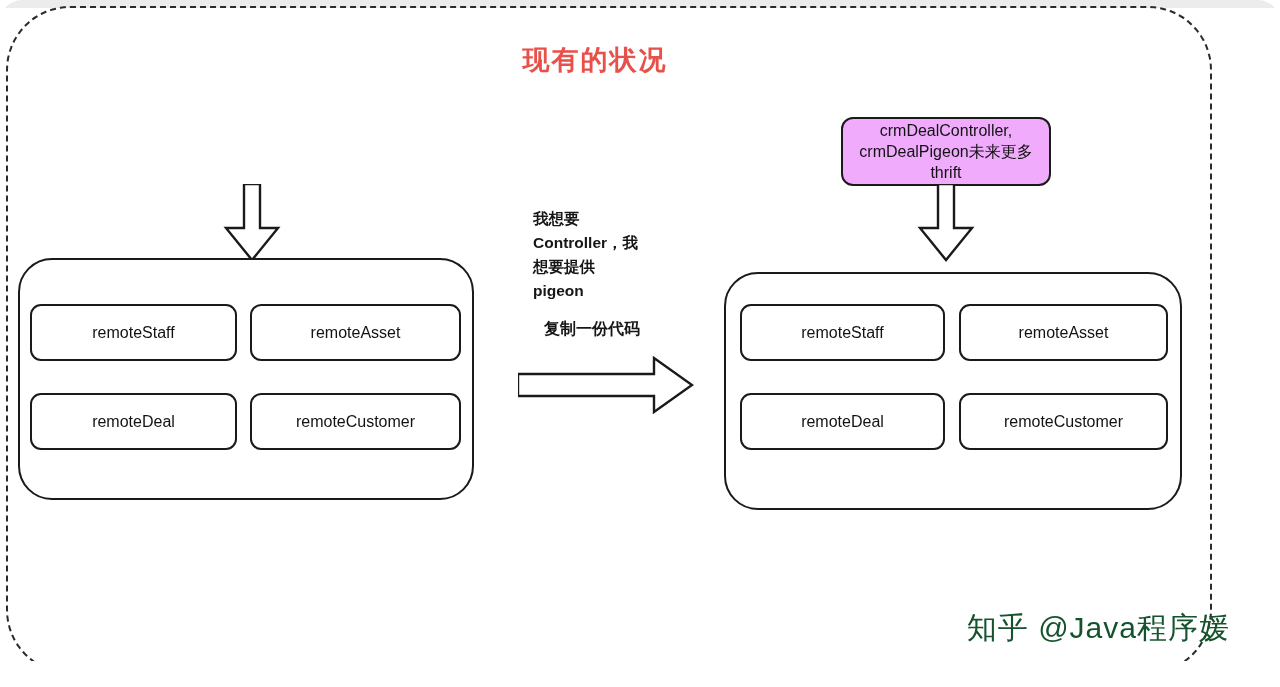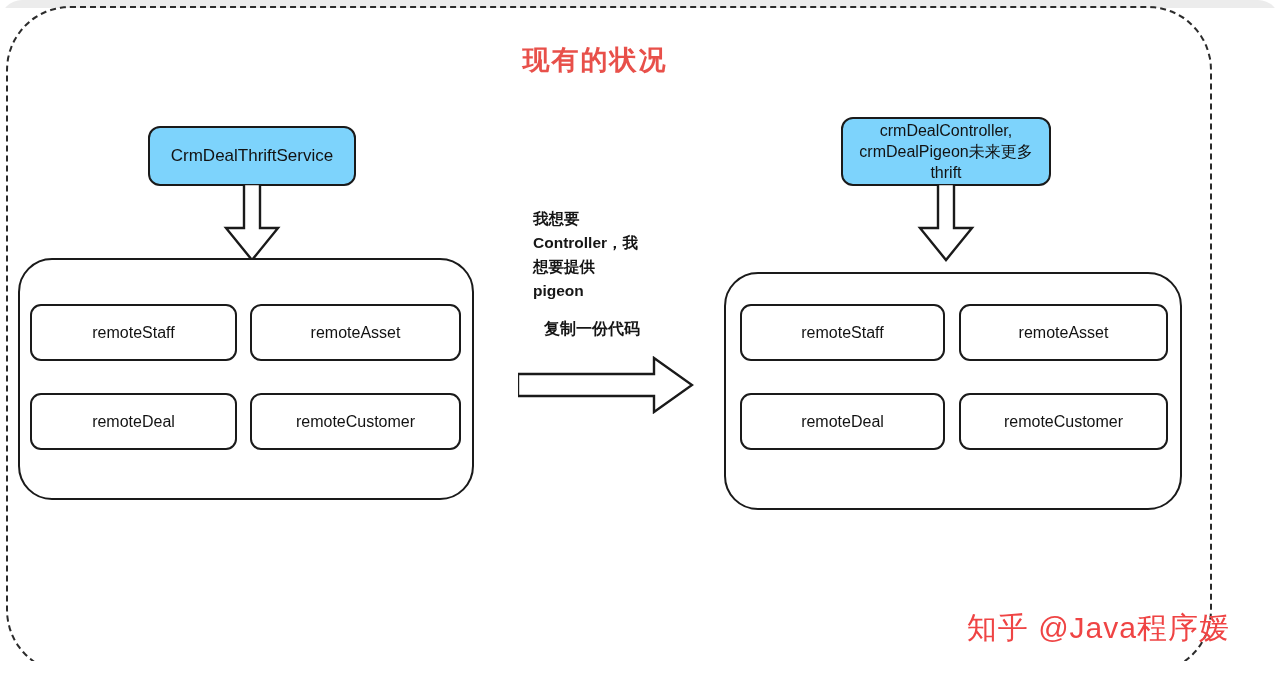--- a/index.html
+++ b/index.html
@@ -44,21 +44,21 @@
     font-weight: 700;
     letter-spacing: 2px;
     line-height: 1.2;
   }
   
   .node {
     position: absolute;
     box-sizing: border-box;
     border: 2px solid #1a1a1a;
     border-radius: 12px;
-    background: #7dd3fc;
+    background: #f0abfc;
     display: flex;
     align-items: center;
     justify-content: center;
     text-align: center;
     color: #121212;
     font-size: 17px;
     line-height: 1.32;
     padding: 2px 6px;
     white-space: pre-line;
   }
@@ -121,38 +121,37 @@
     width: 158px;
     font-size: 16px;
   }
   
   #watermark {
     position: absolute;
     left: 930px;
     top: 608px;
     width: 300px;
     text-align: right;
-    color: #ef4444;
+    color: #14532d;
     font-size: 30px;
     letter-spacing: 1px;
     user-select: none;
   }
 </style>
 </head>
 <body>
 
 <div id="page">
 
   <div id="top-strip"></div>
 
   <div id="canvas-frame"></div>
 
   <div class="diagram-title">现有的状况</div>
 
-  <div class="node" id="left-top-node">CrmDealThriftService</div>
 
   <svg class="arrow-svg" id="arrow-left-down" width="68" height="78" viewBox="0 0 68 78">
     <polygon points="26,0 42,0 42,44 60,44 34,76 8,44 26,44" fill="#ffffff" stroke="#1a1a1a" stroke-width="2.4" stroke-linejoin="miter"></polygon>
   </svg>
 
   <div class="group-box" id="left-group"></div>
 
   <div class="inner-node" id="left-staff">remoteStaff</div>
   <div class="inner-node" id="left-asset">remoteAsset</div>
   <div class="inner-node" id="left-deal">remoteDeal</div>

